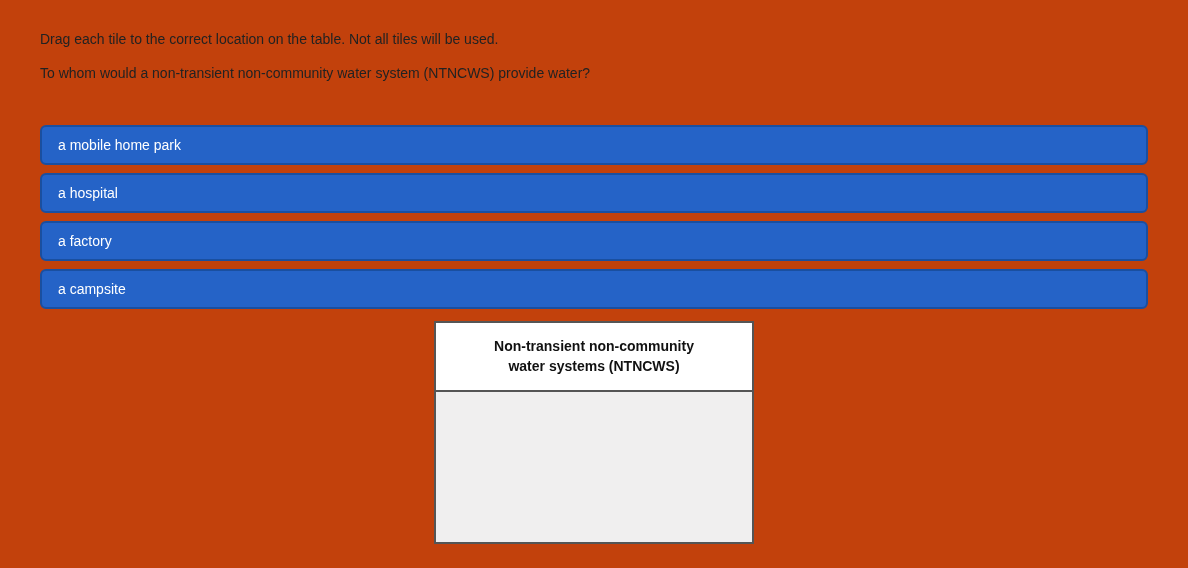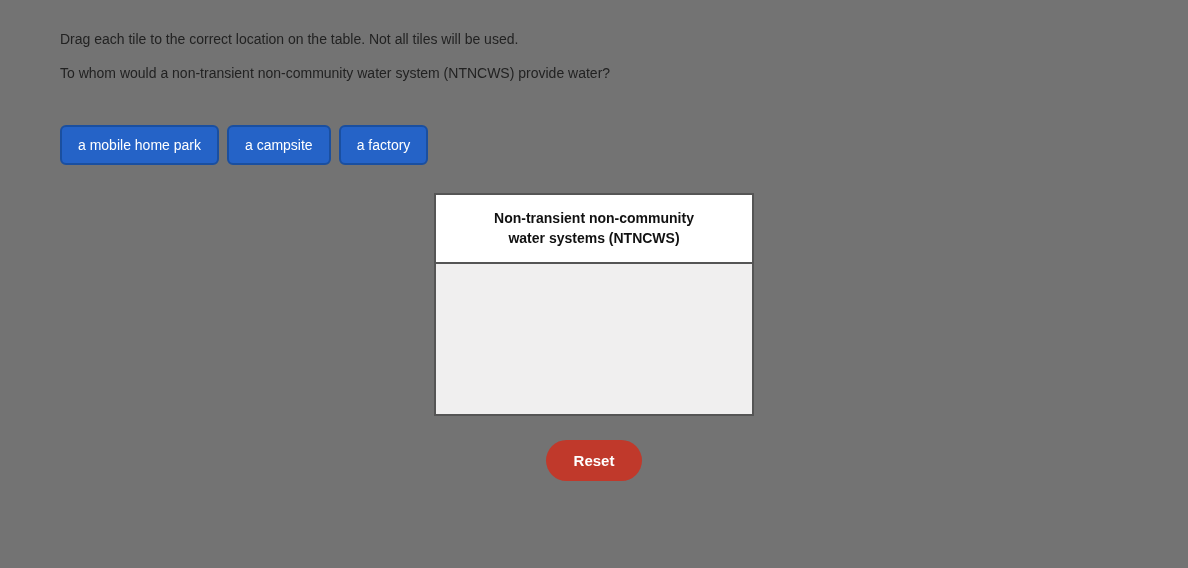--- a/index.html
+++ b/index.html
@@ -10,46 +10,47 @@
 
     body {
       width: 1188px;
       height: 568px;
       background-color: #d0d0d0;
       font-family: Arial, sans-serif;
       overflow: hidden;
     }
 
     .main-container {
-      background-color: #737373;
+      background-color: #c2410c;
       width: 100%;
       height: 100%;
-      padding: 30px 60px;
+      padding: 30px 40px;
       position: relative;
     }
 
     .instruction-text {
       font-size: 14px;
       color: #222;
       margin-bottom: 14px;
       line-height: 1.4;
     }
 
     .question-text {
       font-size: 14px;
       color: #222;
       margin-bottom: 42px;
       line-height: 1.4;
     }
 
     .tiles-row {
       display: flex;
       gap: 8px;
-      justify-content: flex-start;
-      margin-bottom: 28px;
+      justify-content: space-between;
+      margin-bottom: 12px;
+      flex-direction: column;
     }
 
     .tile {
       background-color: #2563c7;
       color: #fff;
       border: 2px solid #1a4fa0;
       border-radius: 6px;
       padding: 10px 16px;
       font-size: 14px;
       font-weight: 500;
@@ -120,22 +121,23 @@
 <body>
 
 <div class="main-container">
 
   <p class="instruction-text">Drag each tile to the correct location on the table. Not all tiles will be used.</p>
 
   <p class="question-text">To whom would a non-transient non-community water system (NTNCWS) provide water?</p>
 
   <div class="tiles-row">
     <div class="tile" draggable="true">a mobile home park</div>
+    <div class="tile" draggable="true">a hospital</div>
+    <div class="tile" draggable="true">a factory</div>
     <div class="tile" draggable="true">a campsite</div>
-    <div class="tile" draggable="true">a factory</div>
   </div>
 
   <div class="table-area">
     <div class="table-box">
       <div class="table-header">Non-transient non-community<br>water systems (NTNCWS)</div>
       <div class="table-drop-area"></div>
     </div>
   </div>
 
   <div class="buttons-row">

